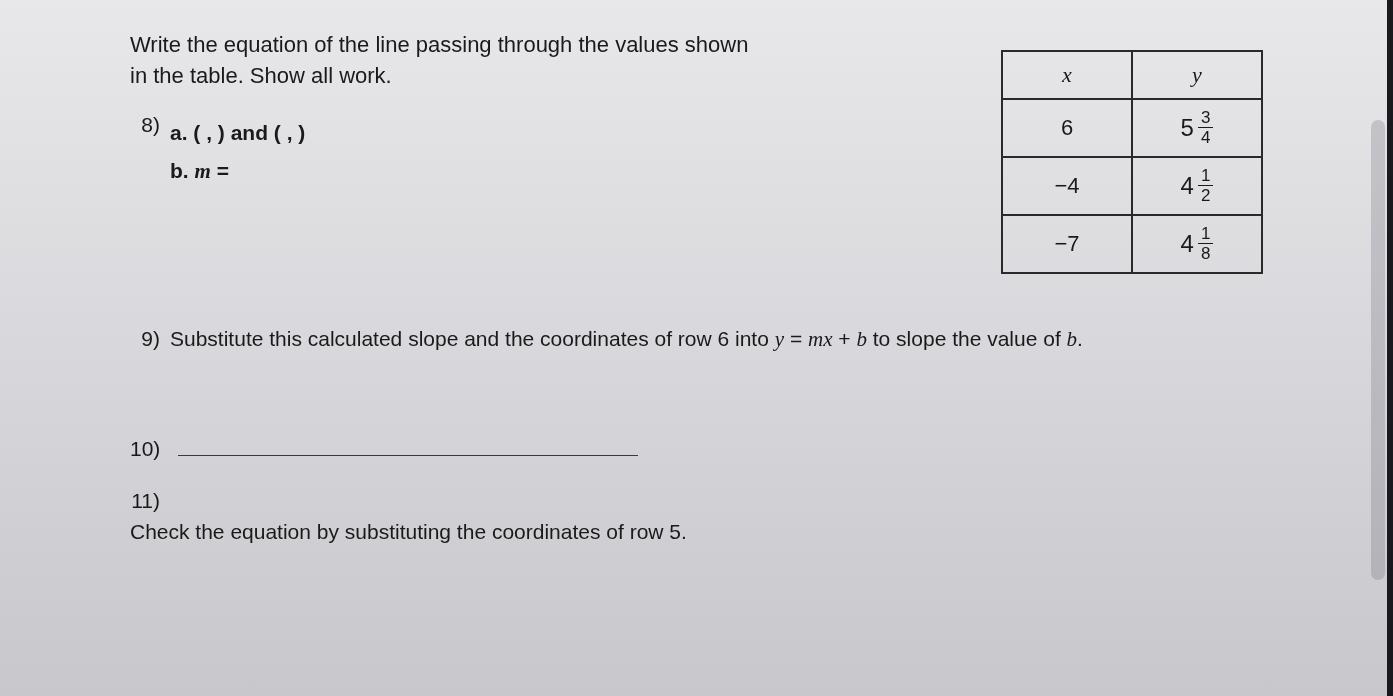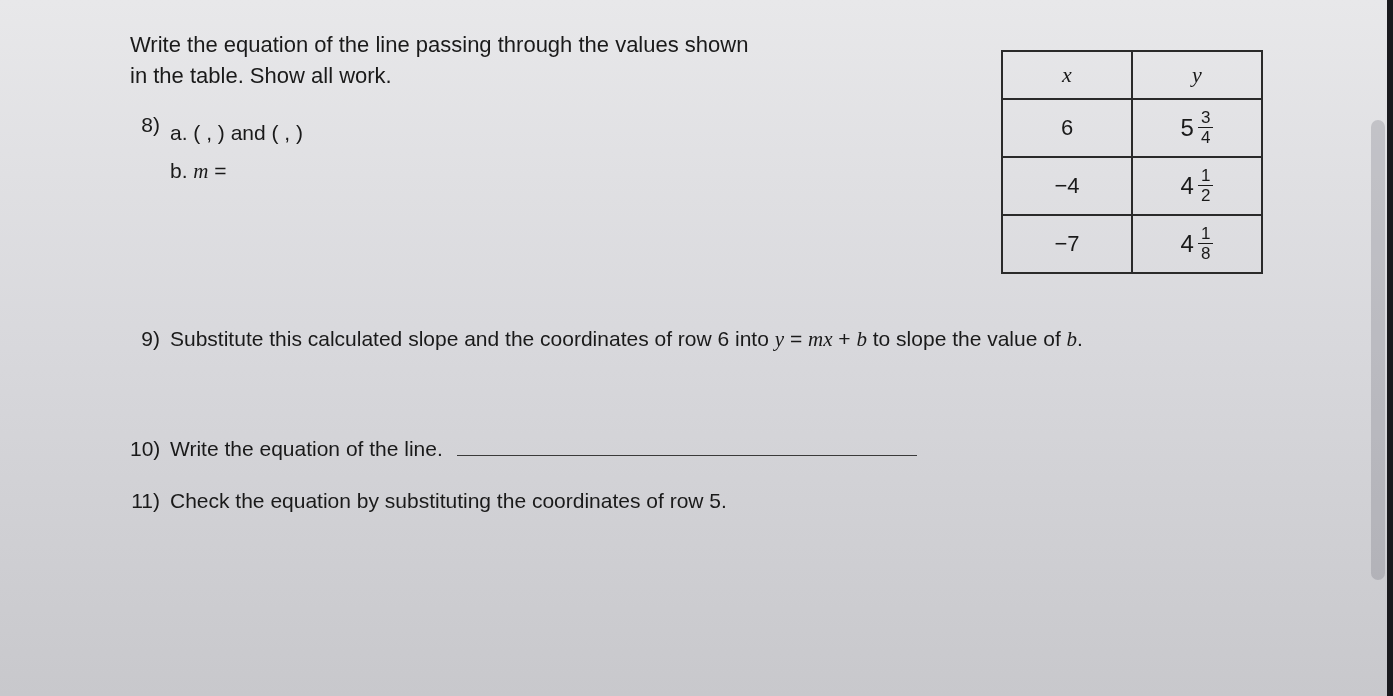--- a/index.html
+++ b/index.html
@@ -42,20 +42,21 @@
       flex-shrink: 0;
       text-align: right;
       padding-right: 10px;
     }
     .q-body {
       flex: 1;
     }
     .sub-item {
       margin-top: 8px;
       font-size: 21px;
+      font-weight: bold;
     }
     .sub-item-b {
     }
     .italic {
       font-style: italic;
       font-family: 'Times New Roman', serif;
     }
     .data-table {
       border-collapse: collapse;
       font-size: 21px;
@@ -103,20 +104,21 @@
     }
     .q9 {
       margin-top: 50px;
     }
     .q10 {
       margin-top: 80px;
       justify-content: space-between;
     }
     .q11 {
       margin-top: 18px;
+      flex-direction: column;
     }
     .answer-line {
       display: inline-block;
       border-bottom: 1.5px solid #3a3a3a;
       width: 460px;
       margin-left: 8px;
       vertical-align: baseline;
     }
     .scrollbar {
       position: absolute;
@@ -207,21 +209,20 @@
 <div class="question q9">
   <div class="q-num">9)</div>
   <div class="q-body">
     <span>Substitute this calculated slope and the coordinates of row 6 into </span><span class="italic">y</span><span> = </span><span class="italic">mx</span><span> + </span><span class="italic">b</span><span> to slope the value of </span><span class="italic">b</span><span>.</span>
   </div>
 </div>
 
 <div class="question q10">
   <div class="q-num">10)</div>
   <div class="q-body">
-    <span>Write the equation of the line.</span>
     <span class="answer-line"></span>
   </div>
 </div>
 
 <div class="question q11">
   <div class="q-num">11)</div>
   <div class="q-body">
     <span>Check the equation by substituting the coordinates of row 5.</span>
   </div>
 </div>

